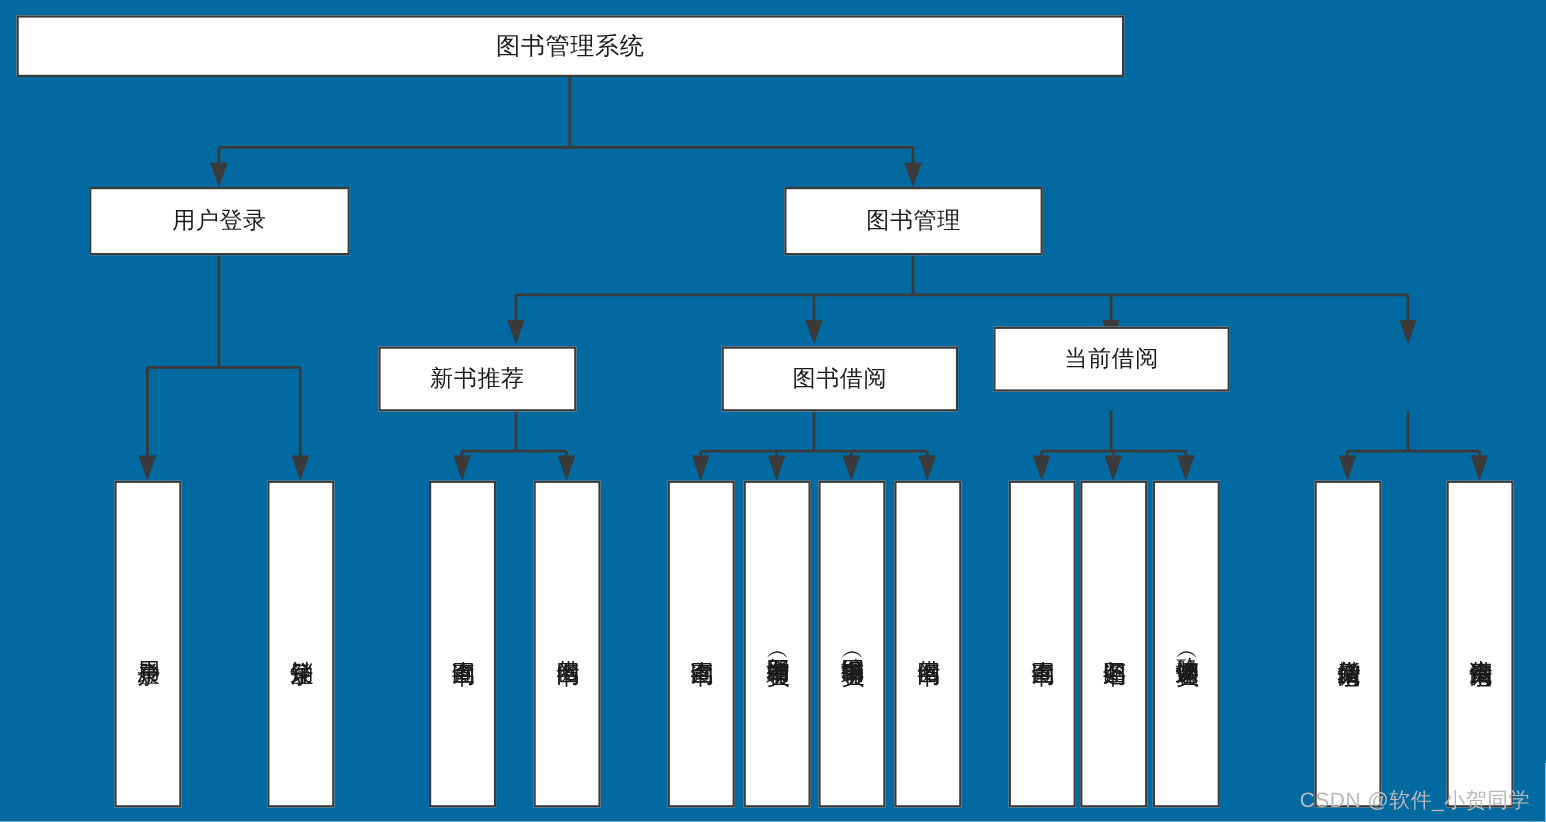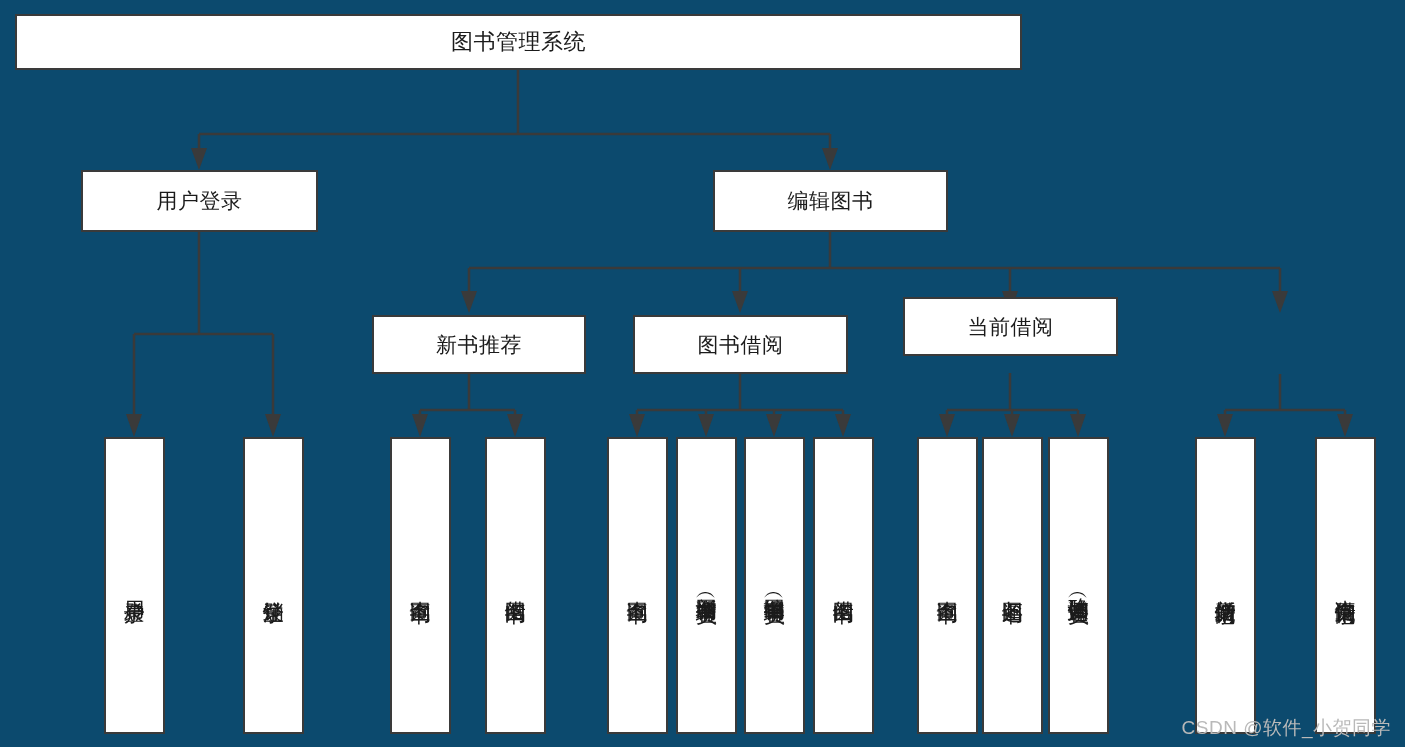--- a/index.html
+++ b/index.html
@@ -8,21 +8,21 @@
     padding: 0;
     background: #ffffff;
   }
   body {
     font-family: "Liberation Sans", "DejaVu Sans", sans-serif;
   }
   #canvas {
     position: relative;
     width: 1405px;
     height: 747px;
-    background: #0c4a6e;
+    background: #0369a1;
     overflow: hidden;
   }
   .node {
     position: absolute;
     box-sizing: border-box;
     border: 2.5px solid #3a3a3a;
     background: #ffffff;
     display: flex;
     align-items: center;
     justify-content: center;
@@ -145,27 +145,27 @@
   </svg>
 
   <div class="node horiz root" style="left:15px; top:14px; width:1007px; height:56px;">
     <span>图书管理系统</span>
   </div>
 
   <div class="node horiz" style="left:81px; top:170px; width:237px; height:62px;">
     <span>用户登录</span>
   </div>
   <div class="node horiz" style="left:713px; top:170px; width:235px; height:62px;">
-    <span>编辑图书</span>
-  </div>
-
-  <div class="node horiz" style="left:372px; top:315px; width:214px; height:59px;">
+    <span>图书管理</span>
+  </div>
+
+  <div class="node horiz" style="left:344px; top:315px; width:180px; height:59px;">
     <span>新书推荐</span>
   </div>
-  <div class="node horiz" style="left:633px; top:315px; width:215px; height:59px;">
+  <div class="node horiz" style="left:656px; top:315px; width:215px; height:59px;">
     <span>图书借阅</span>
   </div>
   <div class="node horiz" style="left:903px; top:297px; width:215px; height:59px;">
     <span>当前借阅</span>
   </div>
 
   <div class="node vert" style="left:104px; top:437px; width:61px; height:297px;">
     <span class="vtext">用户登录</span>
   </div>
   <div class="node vert" style="left:243px; top:437px; width:61px; height:297px;">

